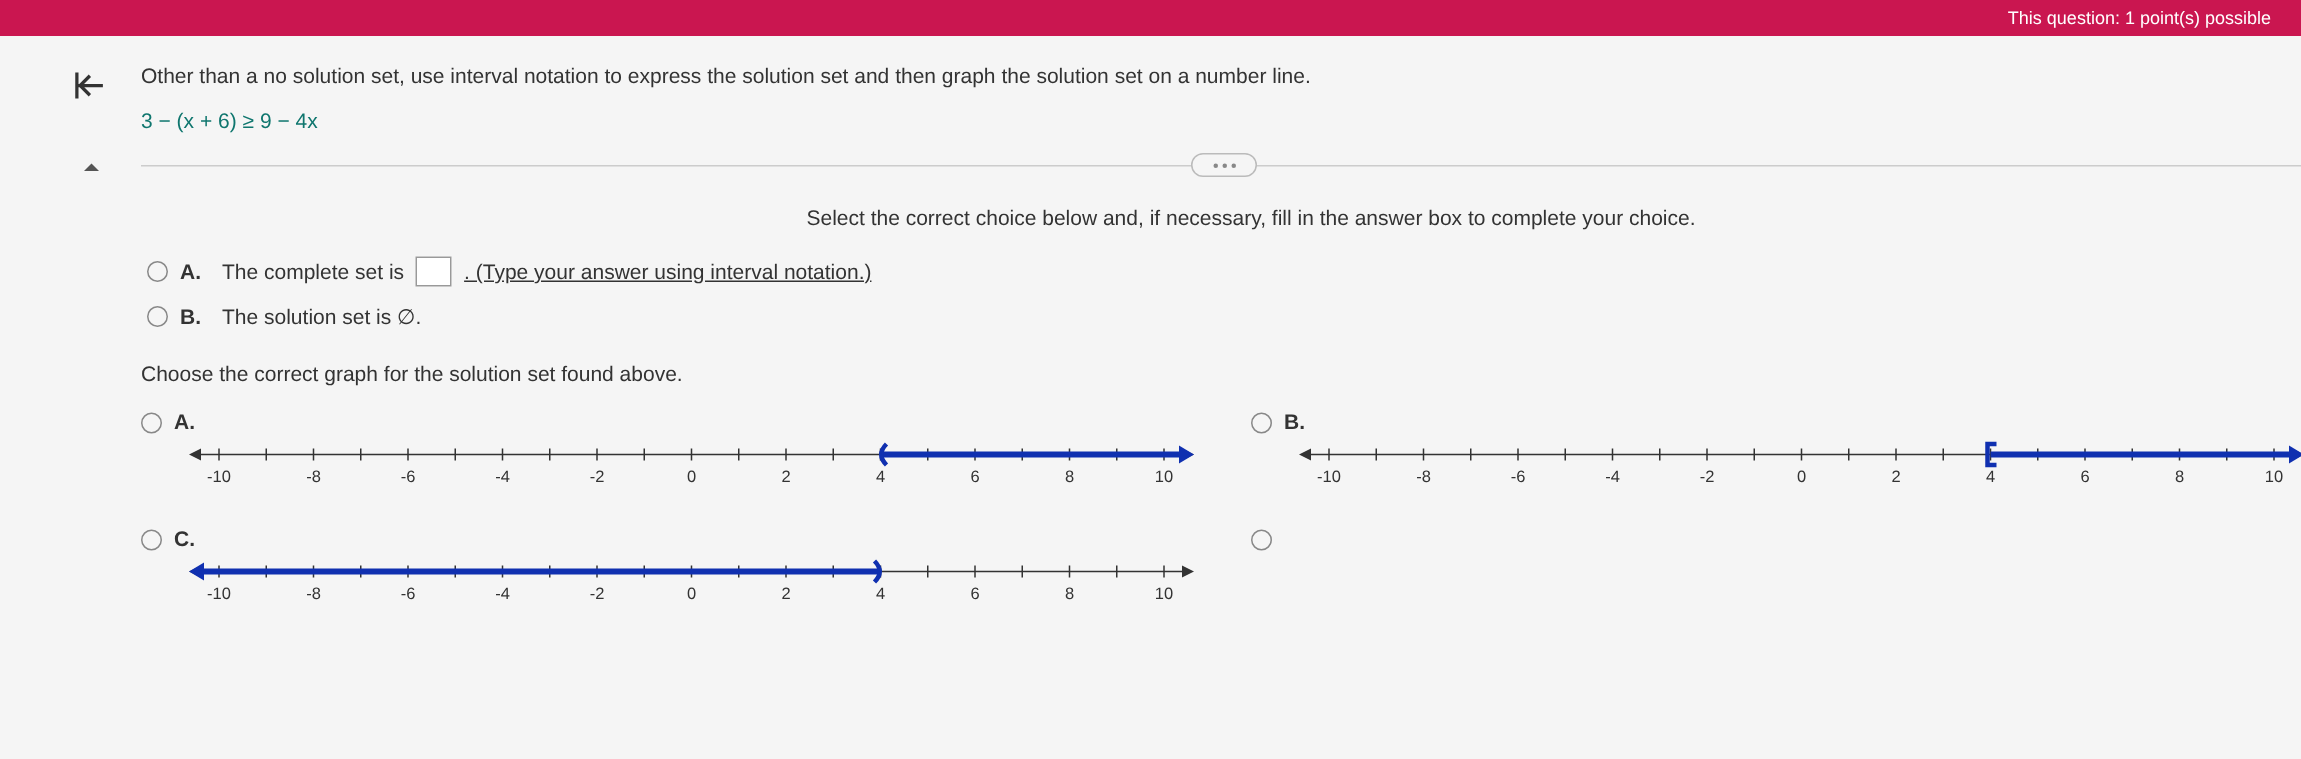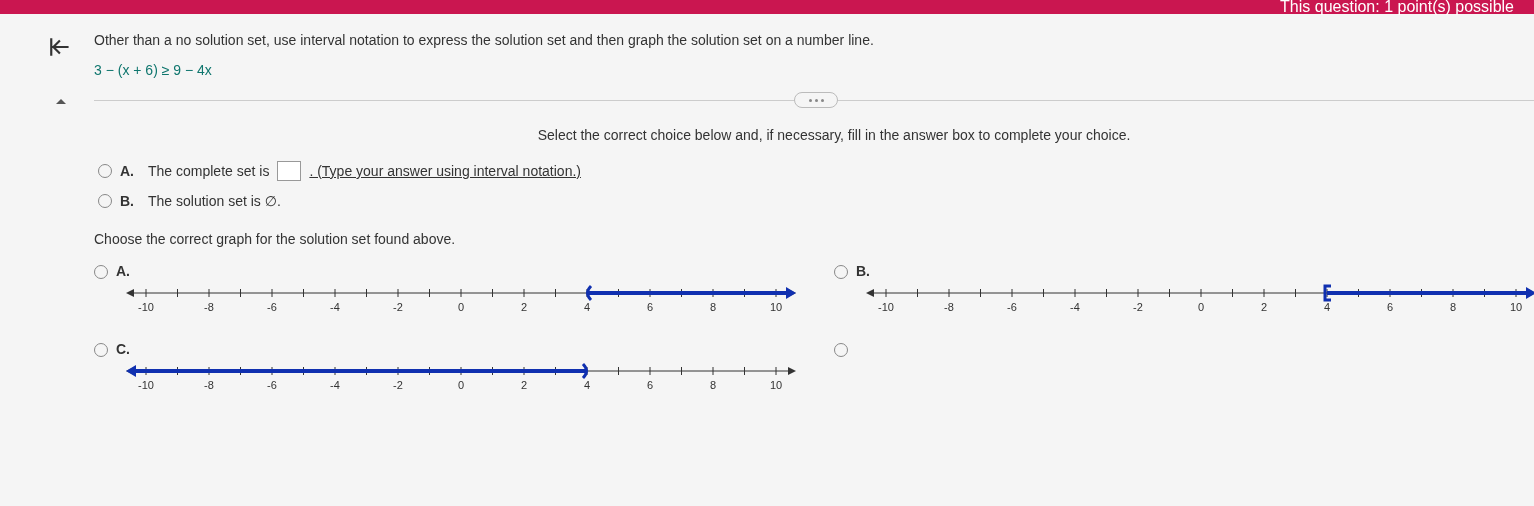--- a/index.html
+++ b/index.html
@@ -8,23 +8,23 @@
     font-size: 14px;
     color: #333;
     background: #f5f5f5;
     width: 1534px;
     height: 506px;
     overflow: hidden;
   }
   .header-bar {
     background: #ca1650;
     color: #fff;
-    height: 14px;
+    height: 24px;
     padding: 0 20px;
-    font-size: 16px;
+    font-size: 12px;
     display: flex;
     justify-content: flex-end;
     align-items: center;
   }
   .content {
     display: flex;
     padding-left: 48px;
   }
   .left-col {
     width: 60px;

